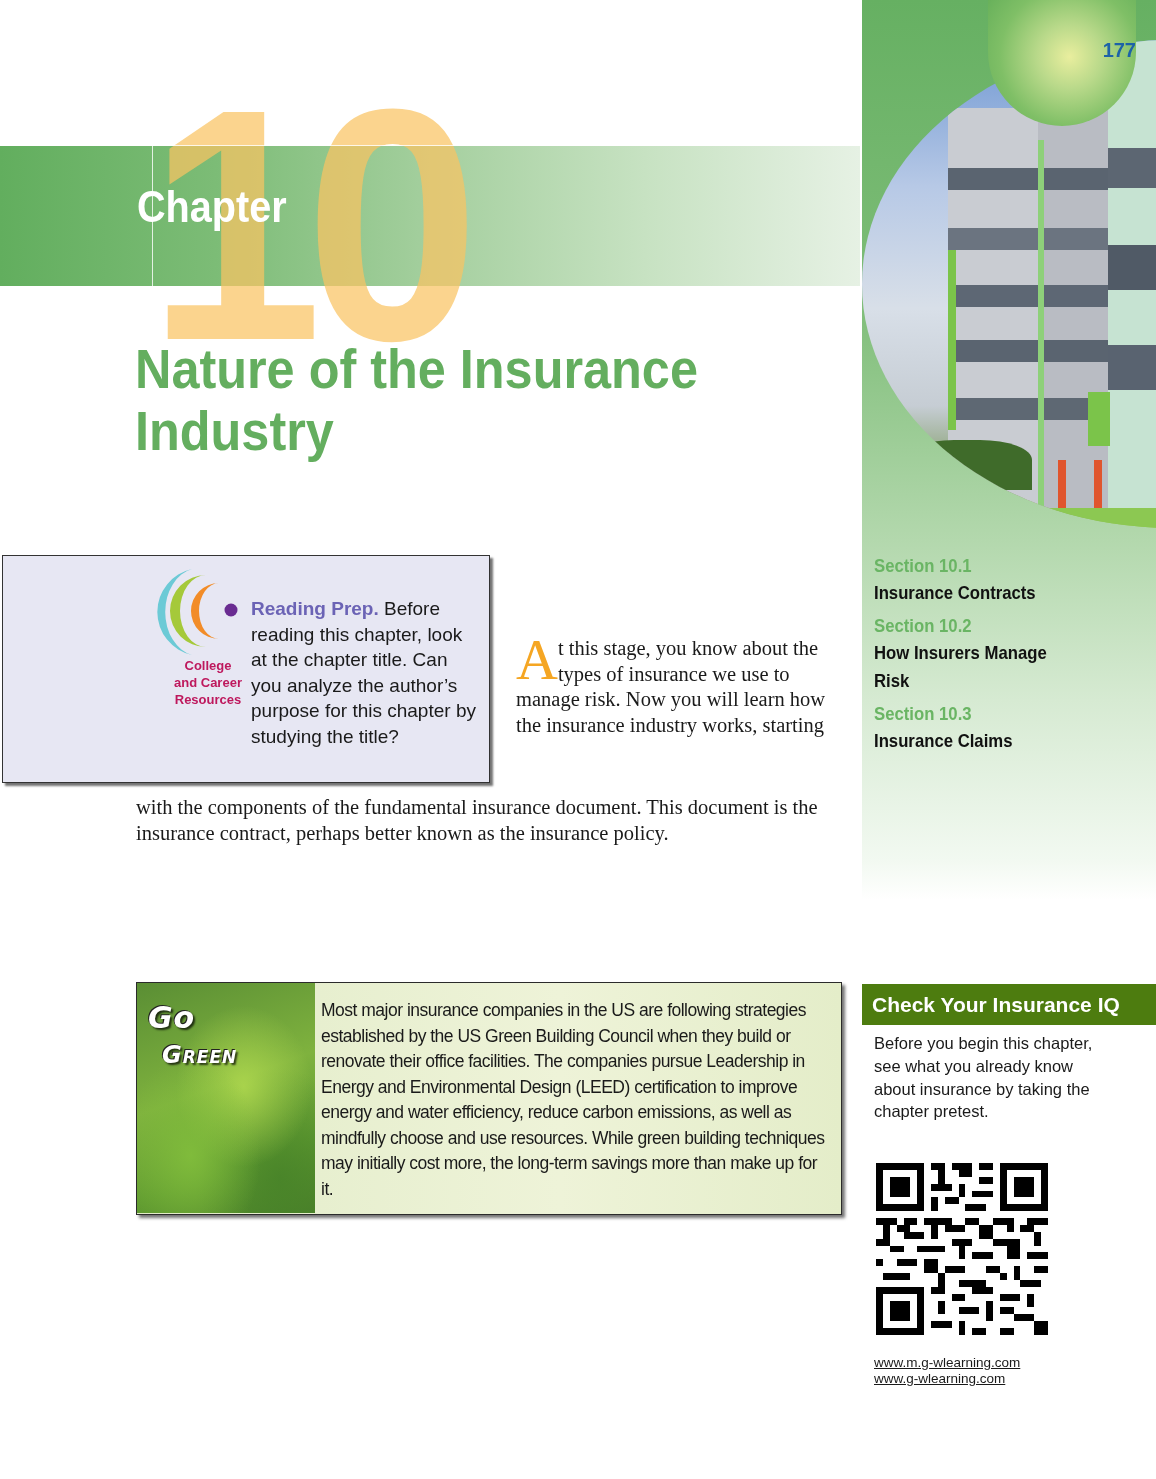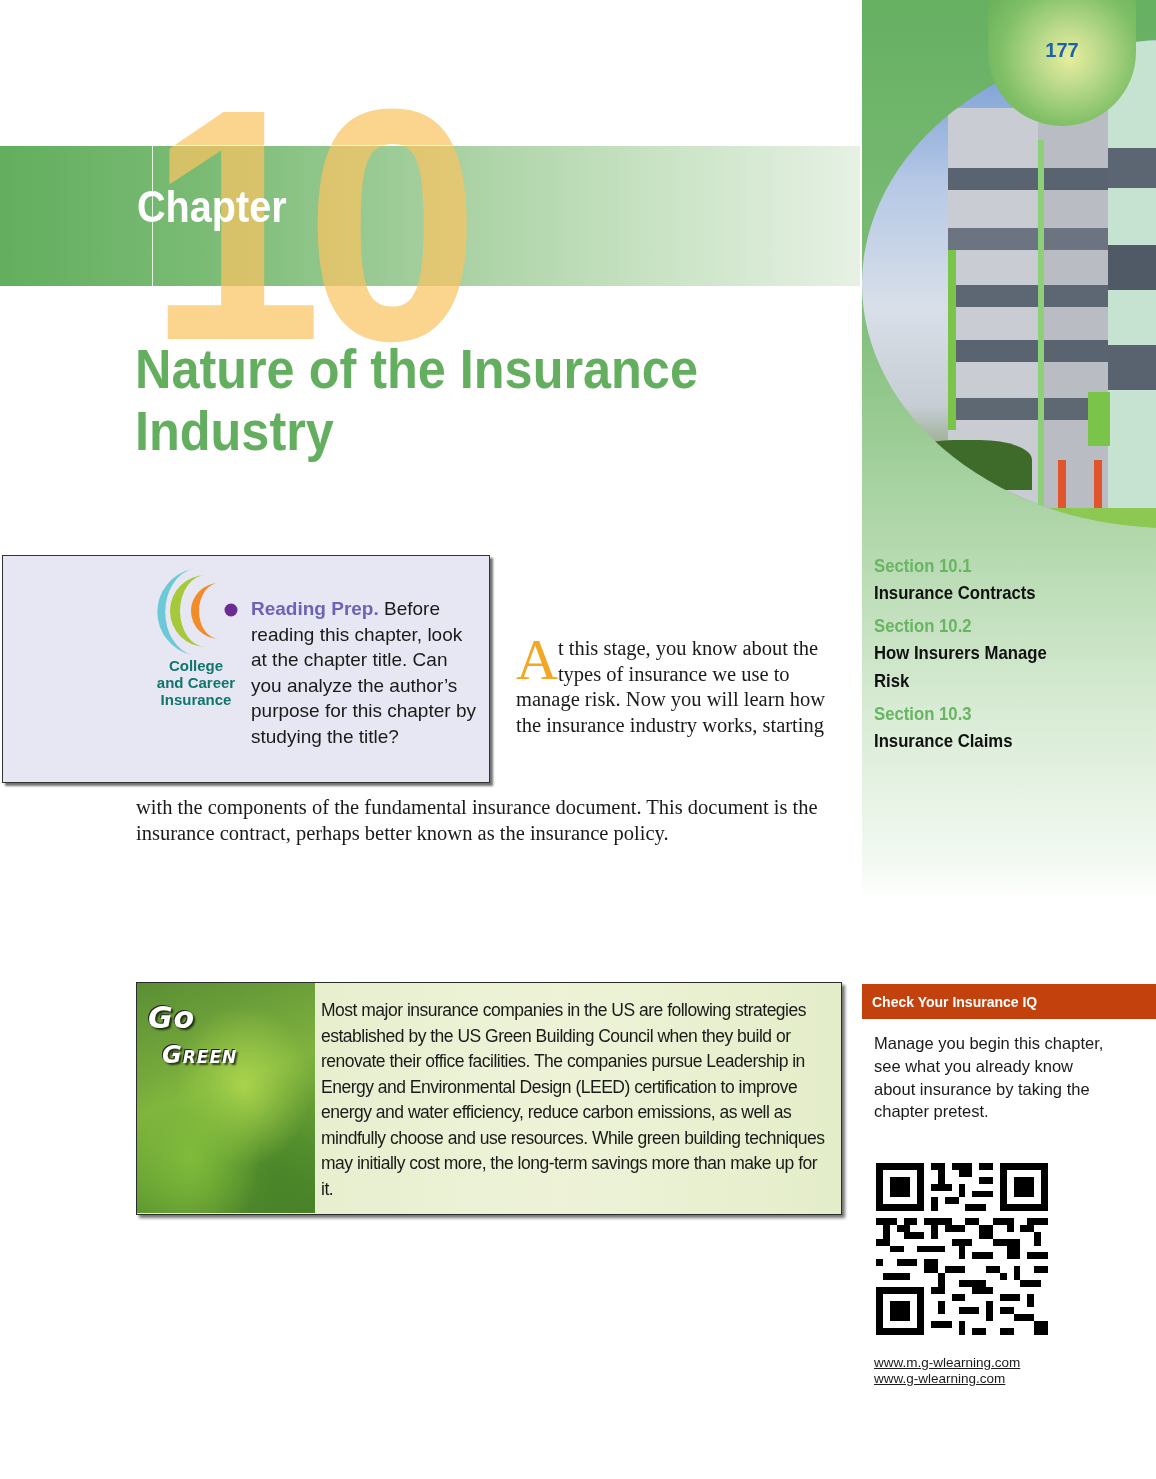--- a/index.html
+++ b/index.html
@@ -20,21 +20,21 @@
     left: 862px; top: 40px; width: 620px; height: 488px;
     border-radius: 50%;
     overflow: hidden;
     background: linear-gradient(to bottom, #6f97d2 0%, #b7c9e6 30%, #d8dfe8 55%, #c6cdd4 75%, #6f8f4a 92%, #9ac95a 100%);
   }
   .bldg { position: absolute; }
   .page-circle {
     left: 988px; top: 0; width: 148px; height: 126px;
     border-radius: 0 0 74px 74px;
     background: radial-gradient(circle at 55% 45%, #e9ee9e 0%, #b9d98a 30%, #7fbf66 65%, #62ad58 100%);
-    display: flex; align-items: center; justify-content: center;
+    display: flex; align-items: center; justify-content: flex-end;
   }
   .page-circle::before {
     content: ""; position: absolute; left: 0; top: -22px; width: 148px; height: 148px; border-radius: 50%;
     background: radial-gradient(circle at 55% 45%, #e9ee9e 0%, #b9d98a 30%, #7fbf66 65%, #62ad58 100%);
     z-index: -1;
   }
   .page-number {
     font-weight: bold; font-size: 20px; color: #1d62a8; margin-top: -26px; position: relative;
   }
 
@@ -70,22 +70,22 @@
 
   
   .prep-box {
     left: 2px; top: 555px; width: 486px; height: 226px;
     background: #e7e7f3;
     border: 1px solid #333;
     box-shadow: 3px 3px 2px rgba(0,0,0,0.55);
   }
   .ccr-logo { left: 152px; top: 565px; width: 90px; height: 94px; }
   .ccr-label {
-    left: 146px; top: 657px; width: 100px; text-align: center;
-    font-weight: bold; font-size: 15px; line-height: 17px; color: #0f766e;
+    left: 158px; top: 657px; width: 100px; text-align: center;
+    font-weight: bold; font-size: 13px; line-height: 17px; color: #be185d;
   }
   .prep-text {
     left: 251px; top: 596px; width: 225px;
     font-size: 19px; line-height: 25.5px; color: #1a1a1a;
   }
   .prep-lead { color: #6b63b5; font-weight: bold; }
 
   
   .intro-top {
     left: 516px; top: 636px; width: 330px;
@@ -123,22 +123,22 @@
   }
   .go-word { font-size: 30px; line-height: 36px; display: block; letter-spacing: 1px; }
   .green-word { font-size: 24px; line-height: 38px; display: block; margin-left: 14px; letter-spacing: 1px; font-variant: small-caps; }
   .green-text {
     left: 321px; top: 998px; width: 512px;
     font-size: 17.5px; line-height: 25.5px; color: #1a1a1a; letter-spacing: -0.5px;
   }
 
   
   .iq-header {
-    left: 862px; top: 984px; width: 294px; height: 35px;
-    background: #c2410c; color: #fff; font-weight: bold; font-size: 14px;
+    left: 862px; top: 984px; width: 294px; height: 41px;
+    background: #4d7c0f; color: #fff; font-weight: bold; font-size: 21px;
     display: flex; align-items: center; padding-left: 10px; box-sizing: border-box;
   }
   .iq-text {
     left: 874px; top: 1032px; width: 230px;
     font-size: 16.5px; line-height: 22.8px; color: #1a1a1a;
   }
   .qr { left: 876px; top: 1163px; width: 172px; height: 172px; }
   .urls {
     left: 874px; top: 1355px; font-size: 13.5px; line-height: 16px; color: #1a1a1a; text-decoration: underline;
   }
@@ -203,37 +203,37 @@
 <div class="abs prep-box"></div>
 <svg class="abs ccr-logo" viewBox="0 0 90 94">
   <path d="M40 4 A44 44 0 0 0 40 90 A34 44 0 0 1 40 4 Z" fill="#6ccad6"></path>
   <path d="M54 10 A36 36 0 0 0 54 82 A26 36 0 0 1 54 10 Z" fill="#a5c93a"></path>
   <path d="M67 18 A28 28 0 0 0 67 74 A20 28 0 0 1 67 18 Z" fill="#f28c28"></path>
   <circle cx="79" cy="45" r="6.5" fill="#6a2c91"></circle>
 </svg>
 <div class="abs ccr-label">
   <div>College</div>
   <div>and Career</div>
-  <div>Insurance</div>
+  <div>Resources</div>
 </div>
 <div class="abs prep-text"><span class="prep-lead">Reading Prep.</span><span> Before reading this chapter, look at the chapter title. Can you analyze the author’s purpose for this chapter by studying the title?</span></div>
 
 <div class="abs intro-top"><span class="drop-cap">A</span><span>t this stage, you know about the types of insurance we use to manage risk. Now you will learn how the insurance industry works, starting</span></div>
 <div class="abs intro-bottom">with the components of the fundamental insurance document. This document is the insurance contract, perhaps better known as the insurance policy.</div>
 
 <div class="abs green-box"></div>
 <div class="abs green-image"></div>
 <div class="abs go-green-logo">
   <span class="go-word">Go</span>
   <span class="green-word">Green</span>
 </div>
 <div class="abs green-text">Most major insurance companies in the US are following strategies established by the US Green Building Council when they build or renovate their office facilities. The companies pursue Leadership in Energy and Environmental Design (LEED) certification to improve energy and water efficiency, reduce carbon emissions, as well as mindfully choose and use resources. While green building techniques may initially cost more, the long-term savings more than make up for it.</div>
 
 <div class="abs iq-header">Check Your Insurance IQ</div>
-<div class="abs iq-text">Manage you begin this chapter, see what you already know about insurance by taking the chapter pretest.</div>
+<div class="abs iq-text">Before you begin this chapter, see what you already know about insurance by taking the chapter pretest.</div>
 <svg class="abs qr" viewBox="0 0 25 25" shape-rendering="crispEdges">
   <rect x="0" y="0" width="25" height="25" fill="#fff"></rect>
   <g fill="#000">
 
     <rect x="0" y="0" width="7" height="7"></rect>
       <rect x="1" y="1" width="5" height="5" fill="#fff"></rect>
       <rect x="2" y="2" width="3" height="3"></rect>
     <rect x="18" y="0" width="7" height="7"></rect>
       <rect x="19" y="1" width="5" height="5" fill="#fff"></rect>
       <rect x="20" y="2" width="3" height="3"></rect>

